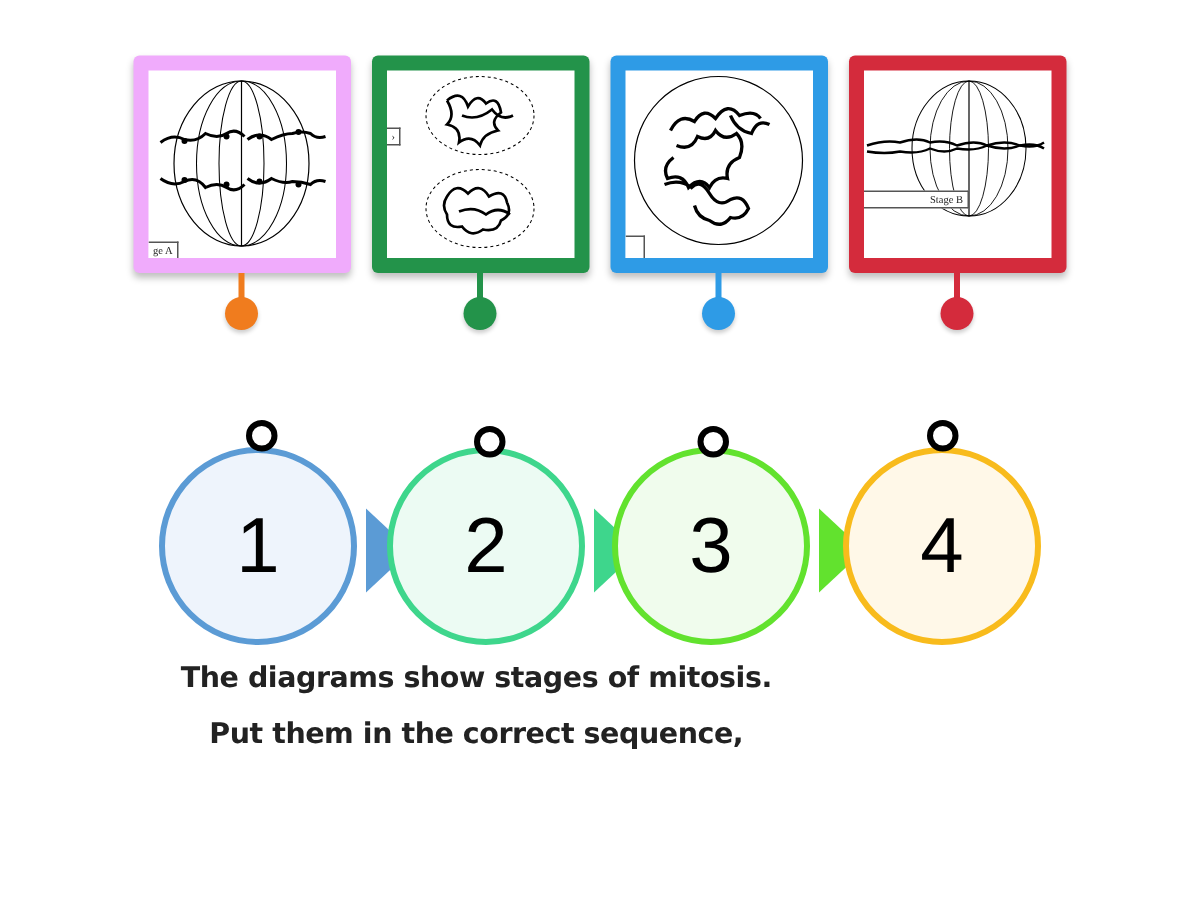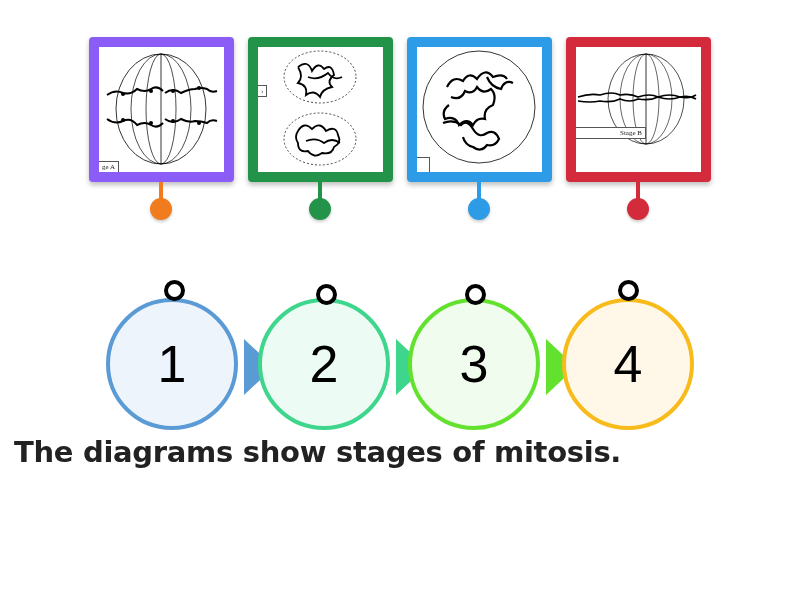--- a/index.html
+++ b/index.html
@@ -32,33 +32,33 @@
     position: absolute; width: 0; height: 0;
     border-top: 28px solid transparent; border-bottom: 28px solid transparent; border-left: 30px solid;
     top: 339px;
   }
   .ring {
     position: absolute; width: 13px; height: 13px; border-radius: 50%; border: 4px solid #000;
     background: #fff; cursor: pointer;
   }
   .caption {
     position: absolute; left: 0; width: 635px; top: 434px; text-align: center;
-    font-family: "DejaVu Sans", sans-serif; font-weight: bold; font-size: 29px; line-height: 37px;
+    font-family: "DejaVu Sans", sans-serif; font-weight: bold; font-size: 19px; line-height: 37px;
     color: #222; letter-spacing: -0.3px;
   }
   .caption div { white-space: nowrap; }
   .stage-label {
     position: absolute; font-family: "Liberation Serif", serif; font-size: 7px; color: #222;
     border-top: 1px solid #555; border-right: 1px solid #555; padding: 1px 3px; background: #fff;
   }
 </style>
 </head>
 <body>
 
-<div class="card" style="left:89px;background:#8b5cf6;">
+<div class="card" style="left:89px;background:#f0abfc;">
   <div class="inner">
     <svg viewBox="0 0 125 125">
       <ellipse cx="62" cy="62" rx="45" ry="55" fill="none" stroke="#000" stroke-width="0.8"></ellipse>
       <ellipse cx="62" cy="62" rx="30" ry="55" fill="none" stroke="#000" stroke-width="0.7"></ellipse>
       <ellipse cx="62" cy="62" rx="15" ry="55" fill="none" stroke="#000" stroke-width="0.7"></ellipse>
       <line x1="62" y1="7" x2="62" y2="117" stroke="#000" stroke-width="0.8"></line>
       <path d="M8 48 q8 -6 16 -2 q8 2 14 -4 q8 4 14 0 q6 -4 12 2" fill="none" stroke="#000" stroke-width="2"></path>
       <path d="M8 72 q8 6 16 2 q8 -4 14 4 q8 -4 14 0 q6 4 12 -2" fill="none" stroke="#000" stroke-width="2"></path>
       <path d="M66 46 q8 -6 16 0 q8 -4 14 -4 q6 -2 12 0 q4 4 10 2" fill="none" stroke="#000" stroke-width="2"></path>
       <path d="M66 72 q8 6 16 0 q8 4 14 2 q6 0 12 2 q4 -4 10 -2" fill="none" stroke="#000" stroke-width="2"></path>
@@ -137,13 +137,14 @@
   <span class="num">4</span>
 </div>
 
 <div class="ring" style="left:164px;top:280px;"></div>
 <div class="ring" style="left:316px;top:284px;"></div>
 <div class="ring" style="left:465px;top:284px;"></div>
 <div class="ring" style="left:618px;top:280px;"></div>
 
 <div class="caption">
   <div>The diagrams show stages of mitosis.</div>
+  <div>Put them in the correct sequence,</div>
 </div>
 
 </body></html>

